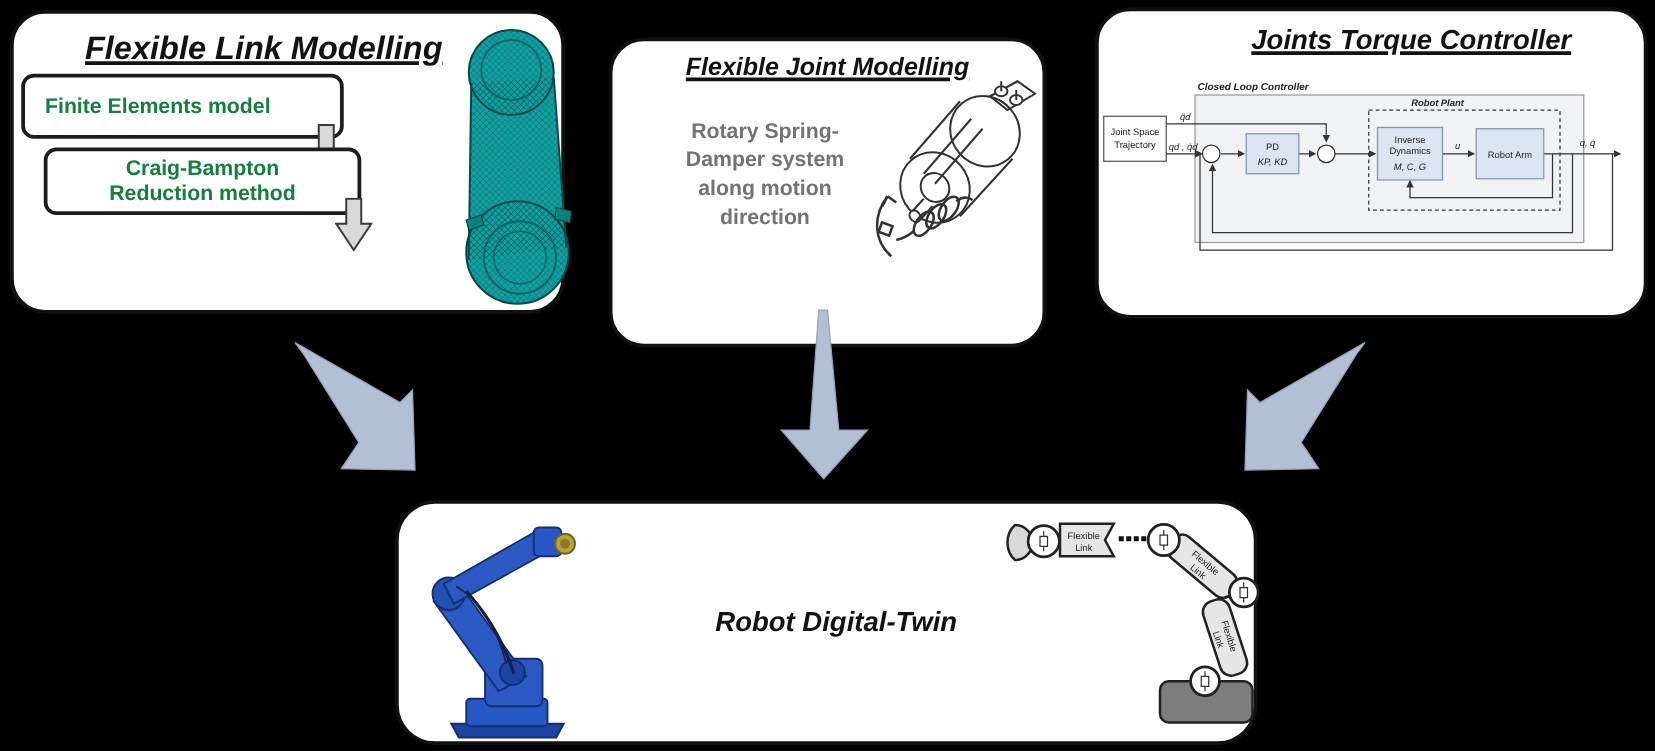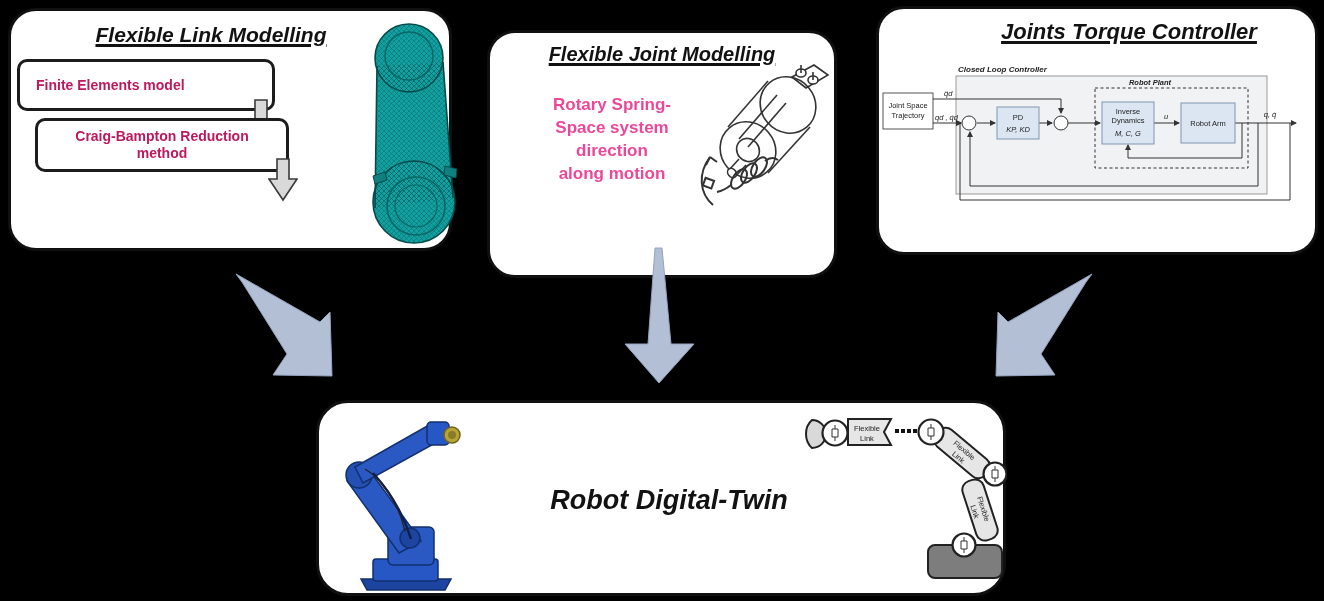--- a/index.html
+++ b/index.html
@@ -16,34 +16,34 @@
     position:absolute; font-weight:bold; font-style:italic;
     text-decoration:underline; text-decoration-thickness:2.5px;
     color:#121212; text-align:center; white-space:nowrap;
   }
   .title-plain {
     position:absolute; font-weight:bold; font-style:italic;
     color:#121212; text-align:center; white-space:nowrap;
   }
   .stepbox {
     position:absolute; border:3px solid #1c1c1c; border-radius:10px;
-    background:#fff; box-sizing:border-box; color:#be185d;
-    display:flex; align-items:center; font-weight:bold; font-size:14px;
+    background:#fff; box-sizing:border-box; color:#15803d;
+    display:flex; align-items:center; font-weight:bold; font-size:17px;
     line-height:1.2;
   }
   .stepbox.center { justify-content:flex-start; text-align:center; }
-  .desc-line { font-weight:bold; font-size:17px; color:#ec4899; line-height:23px; text-align:center; }
+  .desc-line { font-weight:bold; font-size:17px; color:#737373; line-height:23px; text-align:center; }
   svg { position:absolute; display:block; }
   svg text { font-family:"Liberation Sans", sans-serif; fill:#222; }
 </style>
 </head>
 <body>
 
 <div class="panel" id="panel-link" style="left:8px; top:8px; width:444px; height:243px;">
-  <div class="title" style="left:55px; top:12px; width:290px; font-size:21px;">Flexible Link Modelling</div>
+  <div class="title" style="left:55px; top:12px; width:290px; font-size:26px;">Flexible Link Modelling</div>
 
   <div class="stepbox" style="left:6px; top:48px; width:258px; height:52px; padding-left:16px;">
     <span>Finite Elements model</span>
   </div>
 
   <svg style="left:235px; top:88px; width:30px; height:44px;" viewBox="0 0 30 44">
     <polygon points="9,1 21,1 21,21 29,21 15,42 1,21 9,21" fill="#d9d9d9" stroke="#3a3a3a" stroke-width="1.6"></polygon>
   </svg>
 
   <div class="stepbox center" style="left:24px; top:107px; width:254px; height:54px; padding:0 30px;">
@@ -79,23 +79,23 @@
       <path d="M86,150 l12,3 -1,9 -12,-3 z" fill="#0e8080" stroke="#054a4a" stroke-width="1"></path>
     </g>
   </svg>
 </div>
 
 <div class="panel" id="panel-joint" style="left:487px; top:30px; width:350px; height:248px;">
   <div class="title" style="left:0; top:10px; width:100%; font-size:20px;">Flexible Joint Modelling</div>
 
   <div style="position:absolute; left:22px; top:60px; width:200px;">
     <div class="desc-line">Rotary Spring-</div>
-    <div class="desc-line">Space system</div>
+    <div class="desc-line">Damper system</div>
+    <div class="desc-line">along motion</div>
     <div class="desc-line">direction</div>
-    <div class="desc-line">along motion</div>
   </div>
 
   <svg style="left:192px; top:28px; width:155px; height:158px;" viewBox="0 0 155 158">
     <g stroke="#333" stroke-width="1.6" fill="none">
 
       <polygon points="110,16 132,4 146,14 124,27" fill="#fff"></polygon>
       <ellipse cx="119" cy="12" rx="5" ry="4" fill="#fff"></ellipse>
       <ellipse cx="131" cy="19" rx="5" ry="4" fill="#fff"></ellipse>
       <line x1="119" y1="4" x2="119" y2="12"></line>
         <line x1="131" y1="11" x2="131" y2="19"></line>
@@ -217,21 +217,21 @@
       <circle cx="77" cy="127" r="10" fill="#1d44a0"></circle>
     </g>
     <g stroke="#0d1f4d" stroke-width="2.5" fill="none">
       <path d="M40,62 C58,82 70,102 78,128"></path>
     </g>
     <g stroke="#222" stroke-width="1.3" fill="none">
       <path d="M32,58 C55,72 66,96 72,120"></path>
     </g>
   </svg>
 
-  <div class="title-plain" style="left:225px; top:82px; width:250px; font-size:27px;font-style:italic;">Robot Digital-Twin</div>
+  <div class="title-plain" style="left:225px; top:82px; width:250px; font-size:22px;font-style:italic;">Robot Digital-Twin</div>
 
   <svg style="left:476px; top:4px; width:212px; height:186px;" viewBox="795 407 212 186">
 
     <rect x="928" y="545" width="74" height="33" rx="7" fill="#7d7d7d" stroke="#222" stroke-width="2"></rect>
 
     <g>
       <polygon points="848,419 891,419 884,432 891,445 848,445" fill="#e6e6e6" stroke="#222" stroke-width="2"></polygon>
       <text x="867" y="431" font-size="7.5" text-anchor="middle">Flexible</text>
       <text x="867" y="441" font-size="7.5" text-anchor="middle">Link</text>
     </g>

